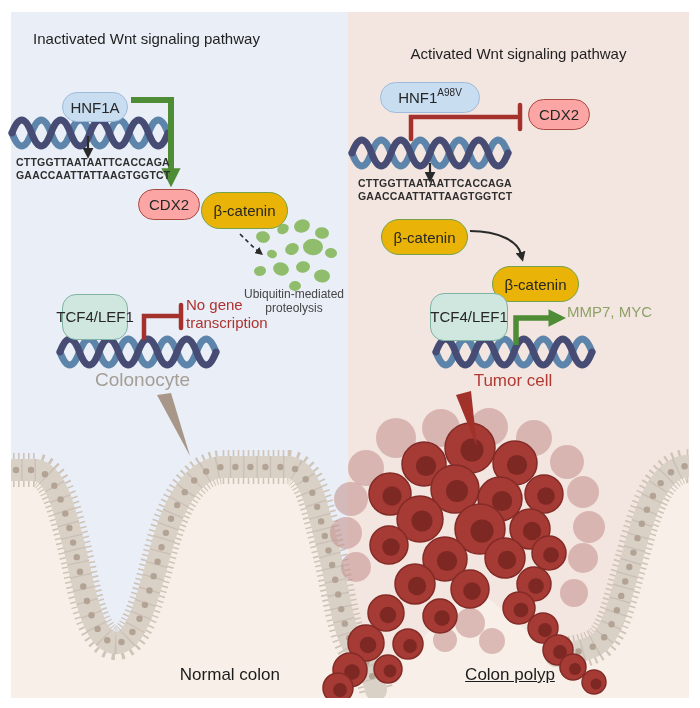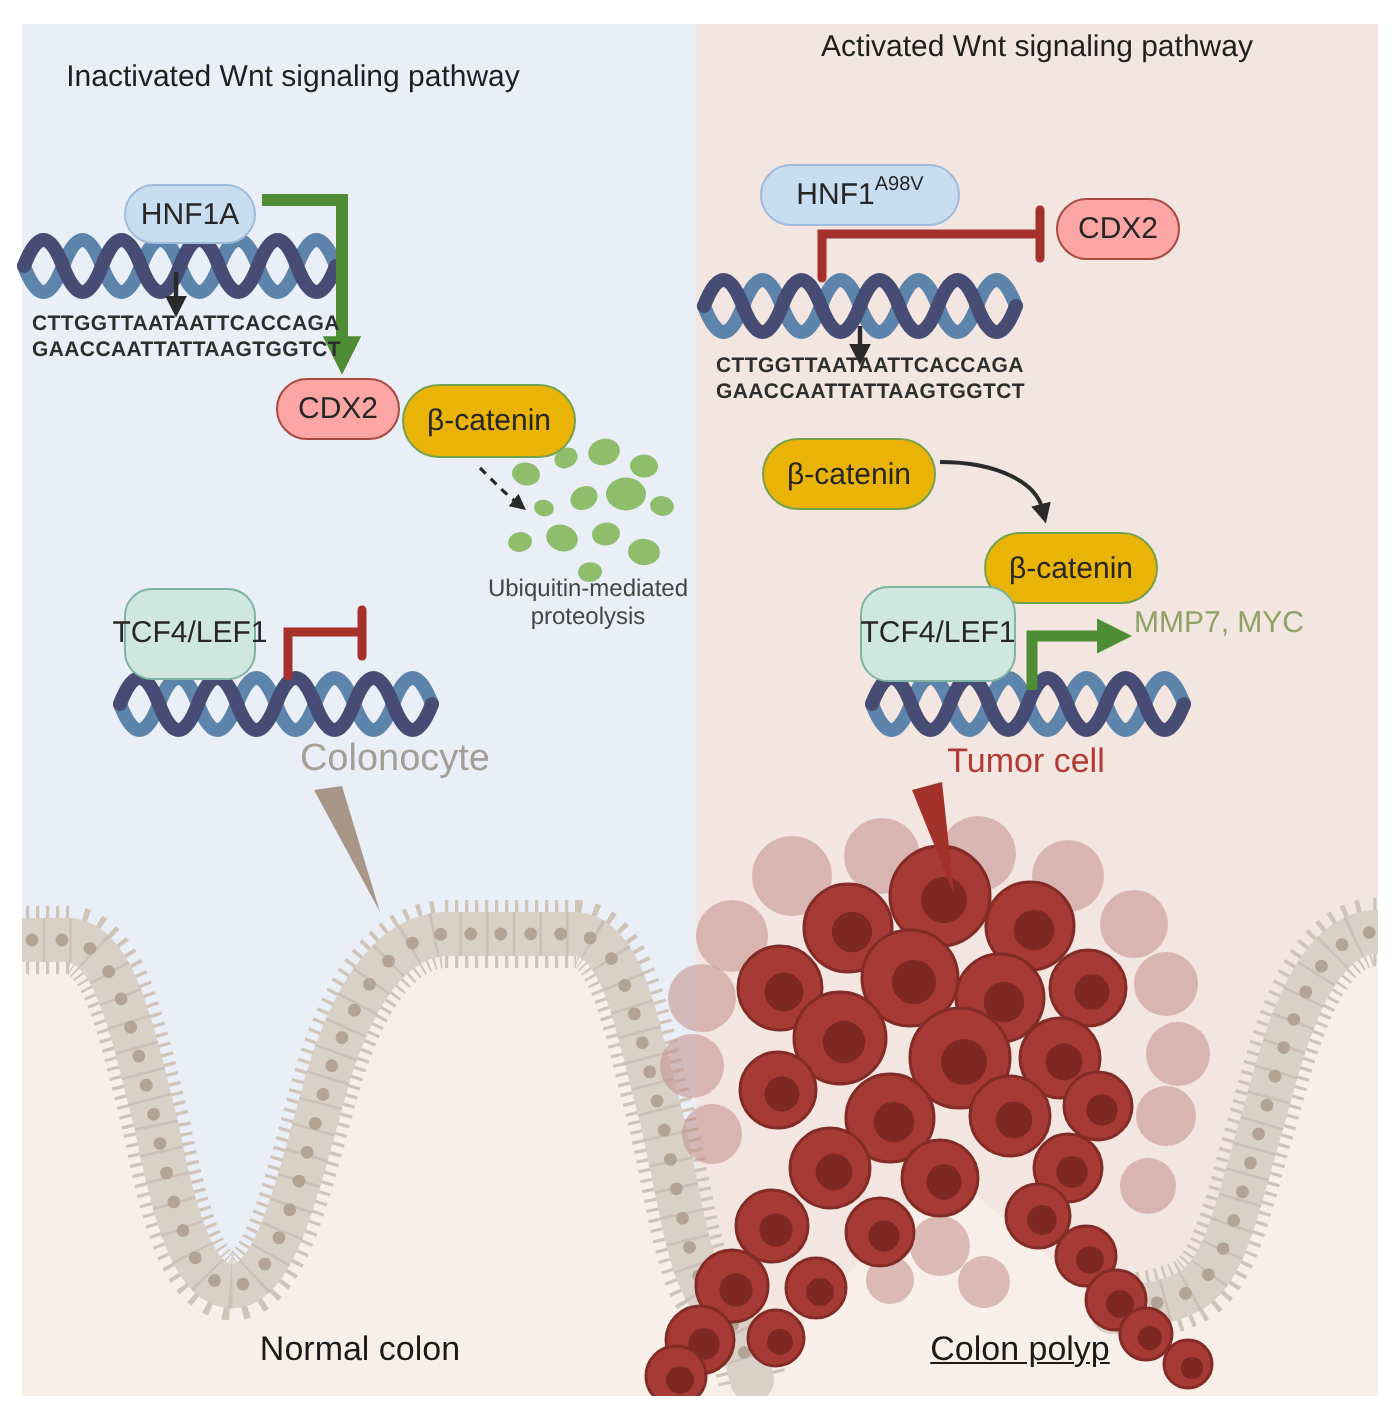--- a/index.html
+++ b/index.html
@@ -13,21 +13,21 @@
   .pill-blue{background:#c9ddf1;border:1.5px solid #9fbbdb;}
   .pill-red{background:#fca5a5;border:1.5px solid #a84b42;}
   .pill-green{background:#eab308;border:1.5px solid #74a24c;}
   .box-teal{background:#cfe7de;border:1.5px solid #7fb3a4;border-radius:14px;
             display:flex;flex-direction:row;align-items:center;justify-content:center;
             font-size:15px;line-height:1.12;color:#262626;}
   .seq{font-size:10.5px;font-weight:bold;letter-spacing:.2px;line-height:1.25;color:#2e2e2e;white-space:nowrap;}
   .proteo{font-size:12px;line-height:1.18;color:#454545;text-align:center;}
   .nogene{font-size:15px;line-height:1.2;color:#ad332e;white-space:nowrap;}
   .wnt{font-size:15px;line-height:1.18;color:#8ea167;white-space:nowrap;}
-  .cellcap-gray{font-size:19px;color:#a59e96;text-align:right;}
+  .cellcap-gray{font-size:19px;color:#a59e96;text-align:left;}
   .cellcap-red{font-size:17px;color:#b23a34;text-align:center;}
   .bottomcap{font-size:17px;color:#1b1b1b;text-align:center;}
   .sup{font-size:10px;position:relative;top:-5px;letter-spacing:0;}
 </style>
 </head>
 <body>
 
 <div class="canvas">
 
   <svg id="art" width="700" height="708" viewBox="0 0 700 708">
@@ -265,39 +265,43 @@
         <ellipse cx="303" cy="267" rx="7" ry="5.739999999999999" fill="#8fbd6b" transform="rotate(-9 303 267)"></ellipse>
         <ellipse cx="322" cy="276" rx="8" ry="6.56" fill="#8fbd6b" transform="rotate(4 322 276)"></ellipse>
         <ellipse cx="295" cy="286" rx="6" ry="4.92" fill="#8fbd6b" transform="rotate(-5 295 286)"></ellipse>
       </g>
 
     <polygon points="157,395 171,393 190,456" fill="#a89789"></polygon>
     <polygon points="456,395 471,391 477,447" fill="#a23229"></polygon>
   </svg>
 
   <div class="ov panel-title" style="left:11px;top:30px;width:271px;">Inactivated Wnt signaling pathway</div>
-  <div class="ov panel-title" style="left:348px;top:15px;width:341px;">Activated Wnt signaling pathway</div>
+  <div class="ov panel-title" style="left:348px;top:45px;width:341px;">Activated Wnt signaling pathway</div>
 
   <div class="ov pill pill-blue" style="left:62px;top:92px;width:66px;height:30px;">HNF1A</div>
   <div class="ov seq" style="left:16px;top:156px;">
     <div>CTTGGTTAATAATTCACCAGA</div>
     <div>GAACCAATTATTAAGTGGTCT</div>
   </div>
   <div class="ov pill pill-green" style="left:201px;top:192px;width:87px;height:37px;">β-catenin</div>
   <div class="ov pill pill-red" style="left:138px;top:189px;width:62px;height:31px;">CDX2</div>
   <div class="ov proteo" style="left:228px;top:287px;width:132px;">
     <div>Ubiquitin-mediated</div>
     <div>proteolysis</div>
   </div>
   <div class="ov box-teal" style="left:62px;top:294px;width:66px;height:46px;">
     <div>TCF4/</div>
     <div>LEF1</div>
   </div>
+  <div class="ov nogene" style="left:186px;top:296px;">
+    <div>No gene</div>
+    <div>transcription</div>
+  </div>
   <div class="ov cellcap-gray" style="left:95px;top:369px;width:150px;">Colonocyte</div>
-  <div class="ov bottomcap" style="left:80px;top:665px;width:200px;">Normal colon</div>
+  <div class="ov bottomcap" style="left:80px;top:665px;width:200px;text-align:right;">Normal colon</div>
 
   <div class="ov pill pill-blue" style="left:380px;top:82px;width:100px;height:31px;justify-content:center;">
     <span>HNF1</span>
       <span class="sup">A98V</span>
   </div>
   <div class="ov pill pill-red" style="left:528px;top:99px;width:62px;height:31px;">CDX2</div>
   <div class="ov seq" style="left:358px;top:177px;">
     <div>CTTGGTTAATAATTCACCAGA</div>
     <div>GAACCAATTATTAAGTGGTCT</div>
   </div>

